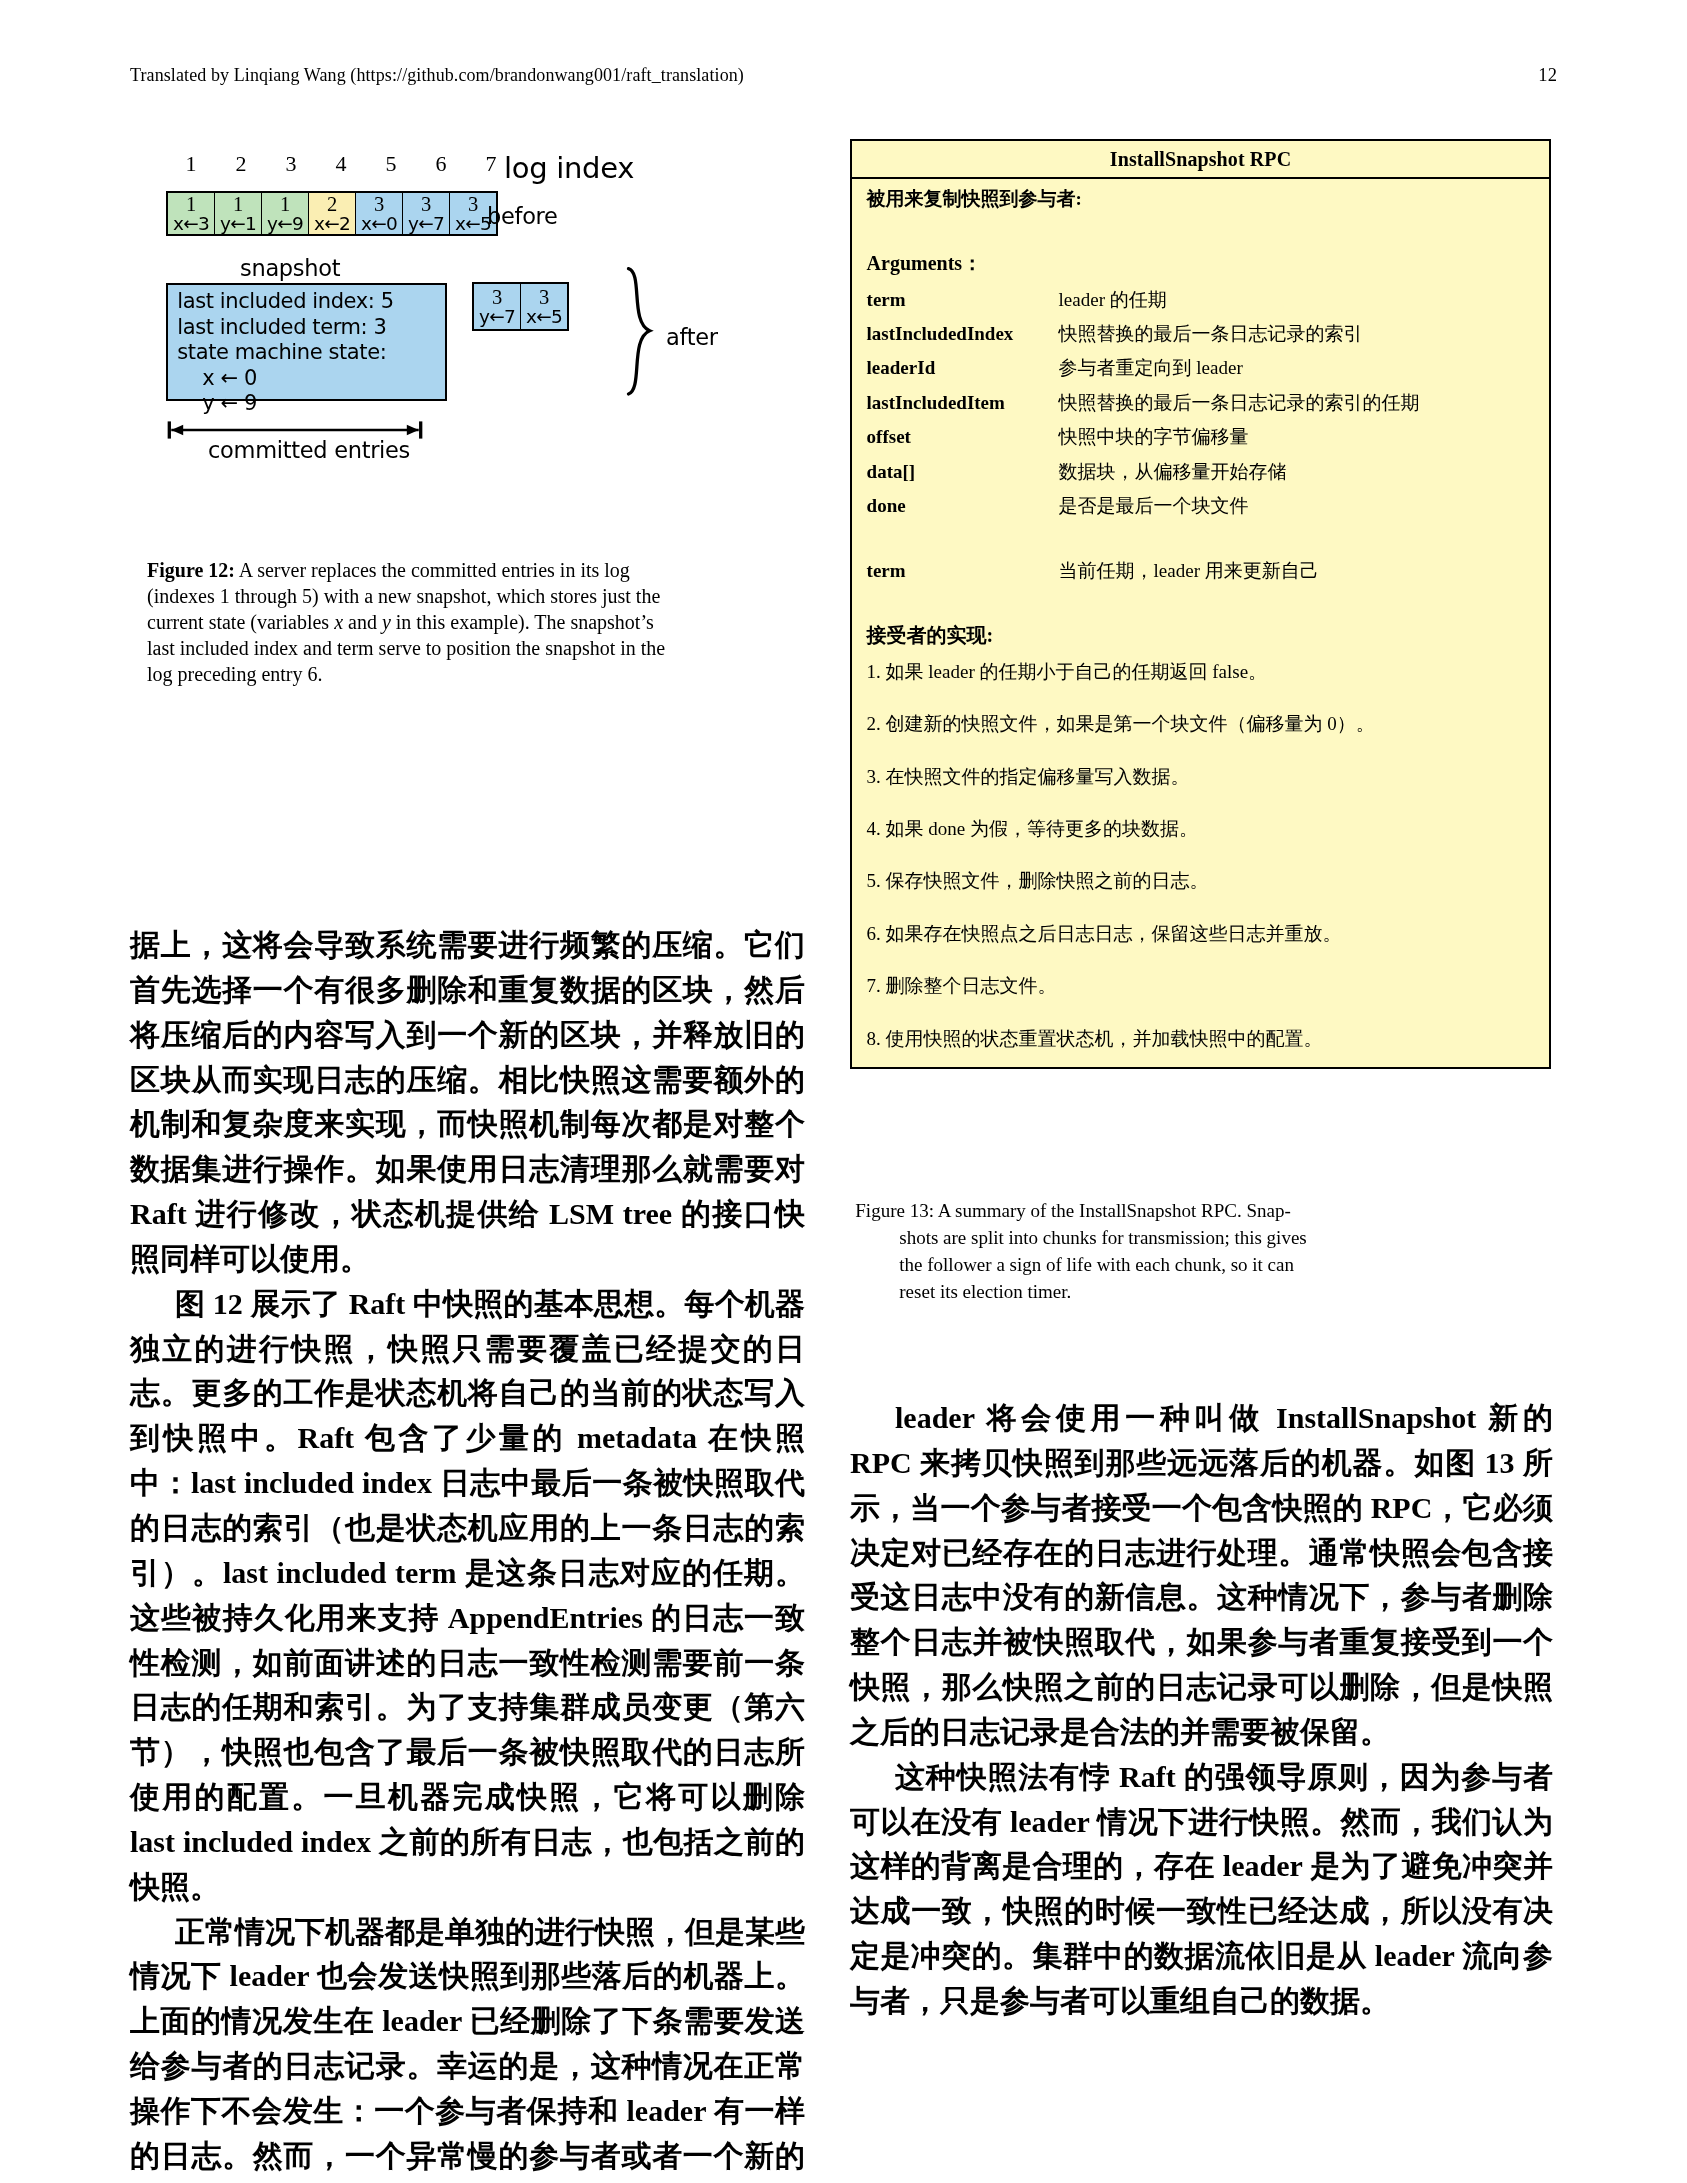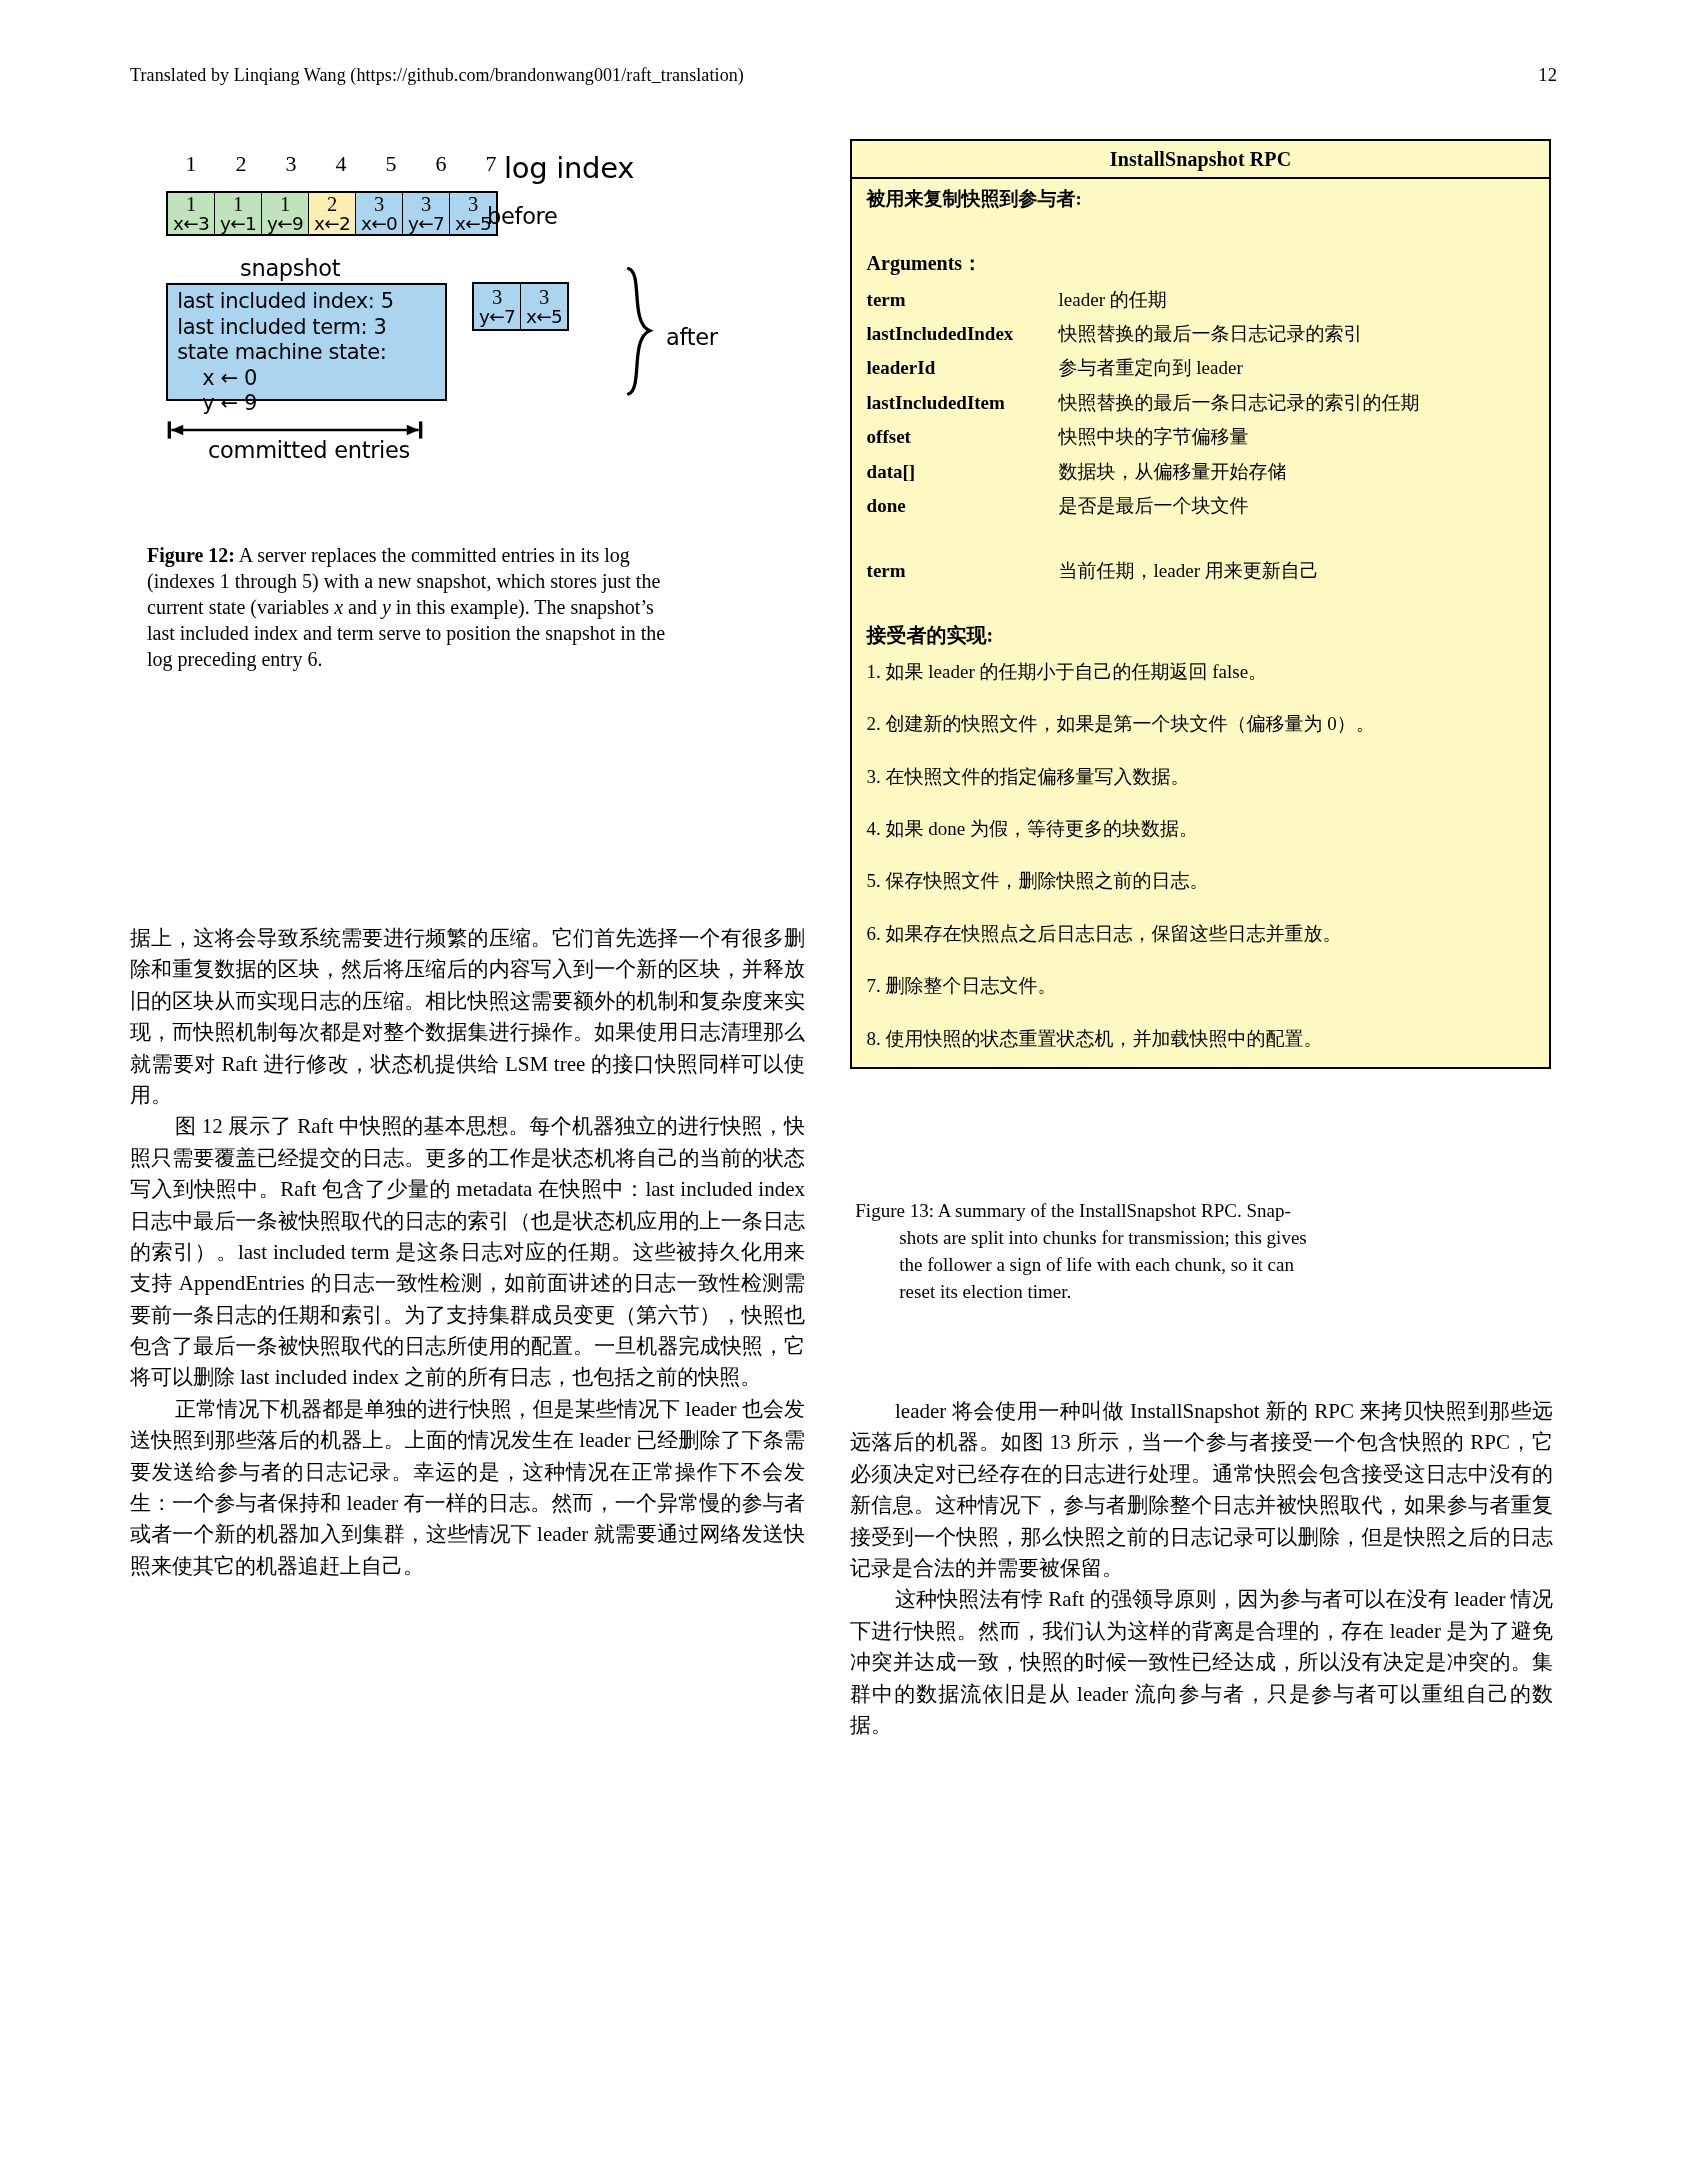--- a/index.html
+++ b/index.html
@@ -173,44 +173,45 @@
     position: absolute;
     top: 298px;
     left: 78px;
     font-size: 22.5px;
     letter-spacing: -0.3px;
   }
 
   
   .fig12-caption {
     position: absolute;
-    top: 403px;
+    top: 418px;
     left: 17px;
     width: 529px;
     font-size: 20px;
     line-height: 1.30;
     text-align: left;
   }
   .fig12-caption b { font-weight: bold; }
   .fig12-caption i { font-style: italic; }
 
   
   .body-left {
     position: absolute;
     top: 784px;
     left: 0px;
     width: 675px;
   }
   .zh-para {
-    font-size: 21px;
+    font-size: 30px;
     line-height: 1.495;
     text-align: justify;
     text-justify: inter-character;
     margin: 0 0 0 0;
     letter-spacing: 0px;
+    font-weight: bold;
   }
   .zh-para.indent { text-indent: 45px; }
 
   
   .rpc-box {
     position: absolute;
     top: 0px;
     left: 0px;
     width: 701px;
     border: 2px solid #000;

